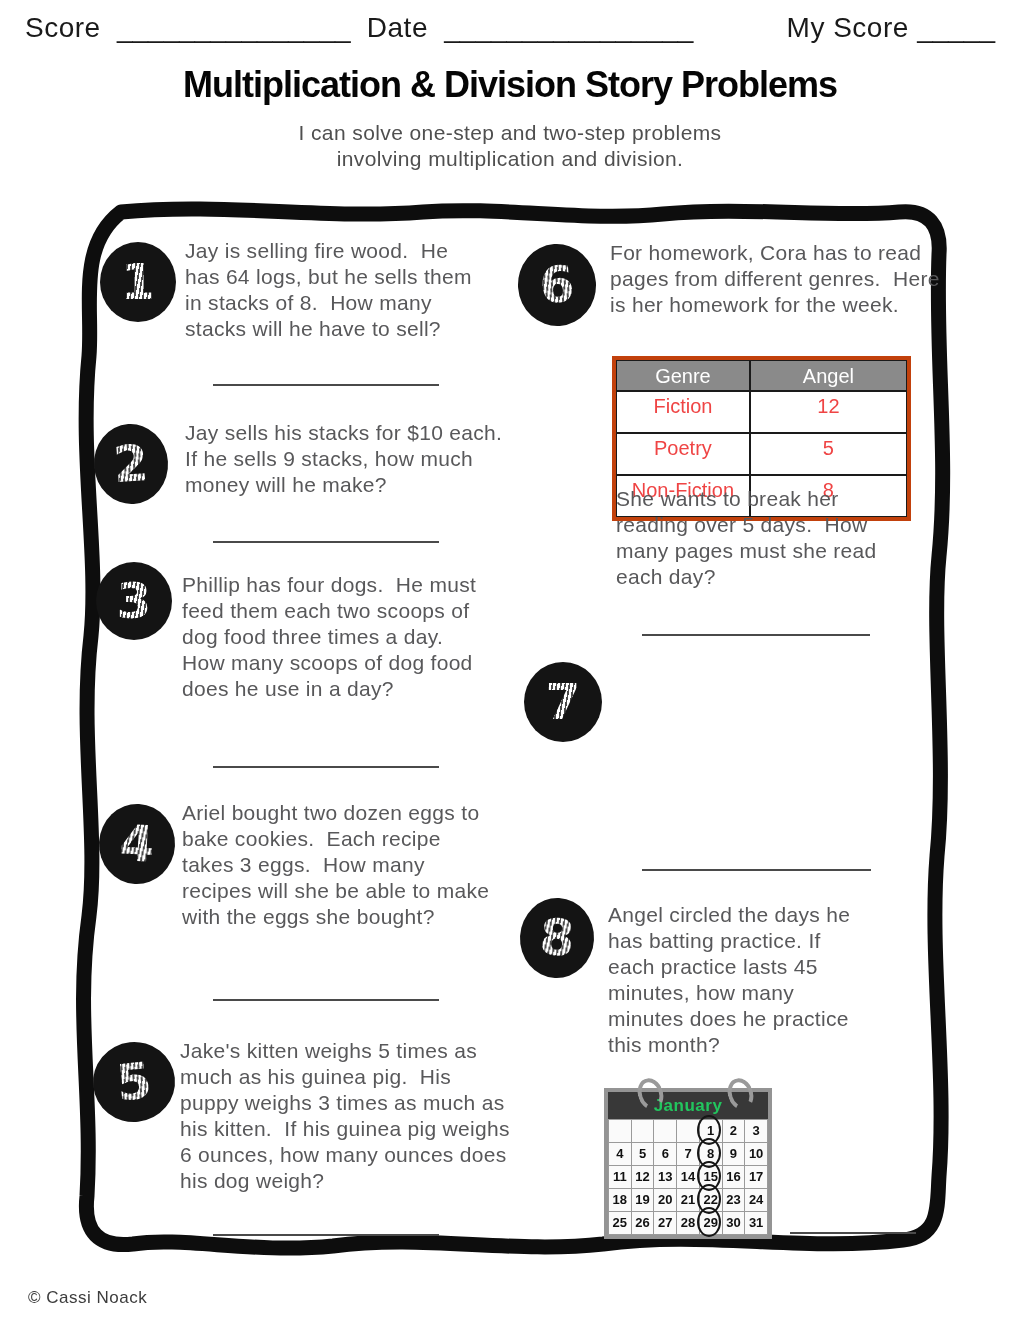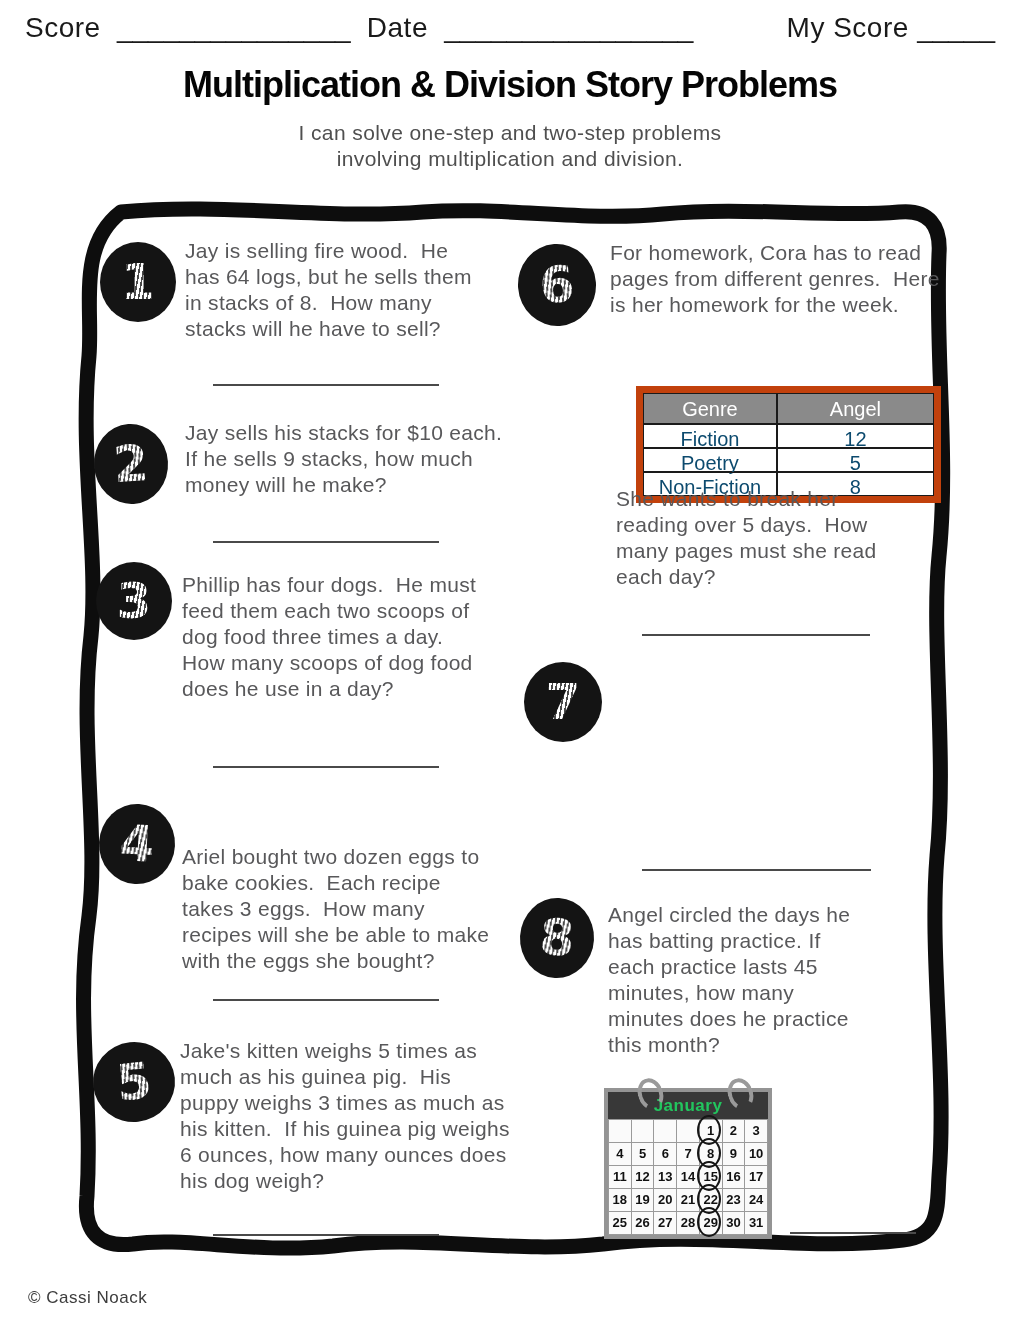--- a/index.html
+++ b/index.html
@@ -29,26 +29,26 @@
       background-image:repeating-linear-gradient(100deg,#fff 0 2.6px,#4a4a4a 2.6px 4.2px);
       -webkit-background-clip:text;background-clip:text;-webkit-text-fill-color:transparent;}
   }
   .r1{transform:rotate(-4deg);} .r2{transform:rotate(3deg);} .r3{transform:rotate(-6deg);}
 
   .problem-text{position:absolute;font-size:21px;line-height:26px;color:#58585a;
                 letter-spacing:.3px;white-space:pre-wrap;z-index:2;}
   .answer-line{position:absolute;border-top:2px solid #4a4a4a;z-index:2;}
 
   
-  .genre-table{position:absolute;left:636px;top:356px;width:291px;z-index:2;
-               border:7px solid #c2410c;border-collapse:collapse;margin-top:30px;}
+  .genre-table{position:absolute;left:612px;top:356px;width:291px;z-index:2;
+               border:4px solid #c2410c;border-collapse:collapse;}
   .genre-table div{box-sizing:border-box;}
   .gt-row{display:flex;}
-  .gt-cell{border:1px solid #1a1a1a;height:24px;line-height:28px;text-align:center;
-           font-size:20px;color:#0c4a6e;}
+  .gt-cell{border:1px solid #1a1a1a;height:42px;line-height:28px;text-align:center;
+           font-size:20px;color:#ef4444;}
   .gt-c1{width:46%;} .gt-c2{width:54%;}
   .gt-head .gt-cell{background:#8a8a8a;color:#fff;height:31px;line-height:30px;}
 
   
   .calendar{position:absolute;left:604px;top:1088px;width:168px;z-index:2;
             border:4px solid #949494;background:#fff;box-sizing:border-box;}
   .cal-header{background:#383838;color:#22c55e;font-weight:bold;font-size:17px;
               text-align:center;height:27px;line-height:27px;letter-spacing:.5px;}
   .cal-grid{display:grid;grid-template-columns:repeat(7,1fr);gap:1px;background:#9a9a9a;
             padding:1px;}
@@ -123,21 +123,21 @@
 
   <div class="badge" style="left:96px;top:562px;width:76px;height:78px;">
     <span>3</span>
     </div>
   <div class="problem-text" style="left:182px;top:572px;width:312px;">Phillip has four dogs.  He must feed them each two scoops of dog food three times a day.  How many scoops of dog food does he use in a day?</div>
   <div class="answer-line" style="left:213px;top:766px;width:226px;"></div>
 
   <div class="badge r2" style="left:99px;top:804px;width:76px;height:80px;">
     <span>4</span>
     </div>
-  <div class="problem-text" style="left:182px;top:800px;width:312px;margin-top:44px;">Ariel bought two dozen eggs to bake cookies.  Each recipe takes 3 eggs.  How many recipes will she be able to make with the eggs she bought?</div>
+  <div class="problem-text" style="left:182px;top:800px;width:312px;">Ariel bought two dozen eggs to bake cookies.  Each recipe takes 3 eggs.  How many recipes will she be able to make with the eggs she bought?</div>
   <div class="answer-line" style="left:213px;top:999px;width:226px;"></div>
 
   <div class="badge r3" style="left:93px;top:1042px;width:82px;height:80px;">
     <span>5</span>
     </div>
   <div class="problem-text" style="left:180px;top:1038px;width:332px;">Jake's kitten weighs 5 times as much as his guinea pig.  His puppy weighs 3 times as much as his kitten.  If his guinea pig weighs 6 ounces, how many ounces does his dog weigh?</div>
   <div class="answer-line" style="left:213px;top:1234px;width:226px;"></div>
 
   <div class="badge r1" style="left:518px;top:244px;width:78px;height:82px;">
     <span>6</span>

